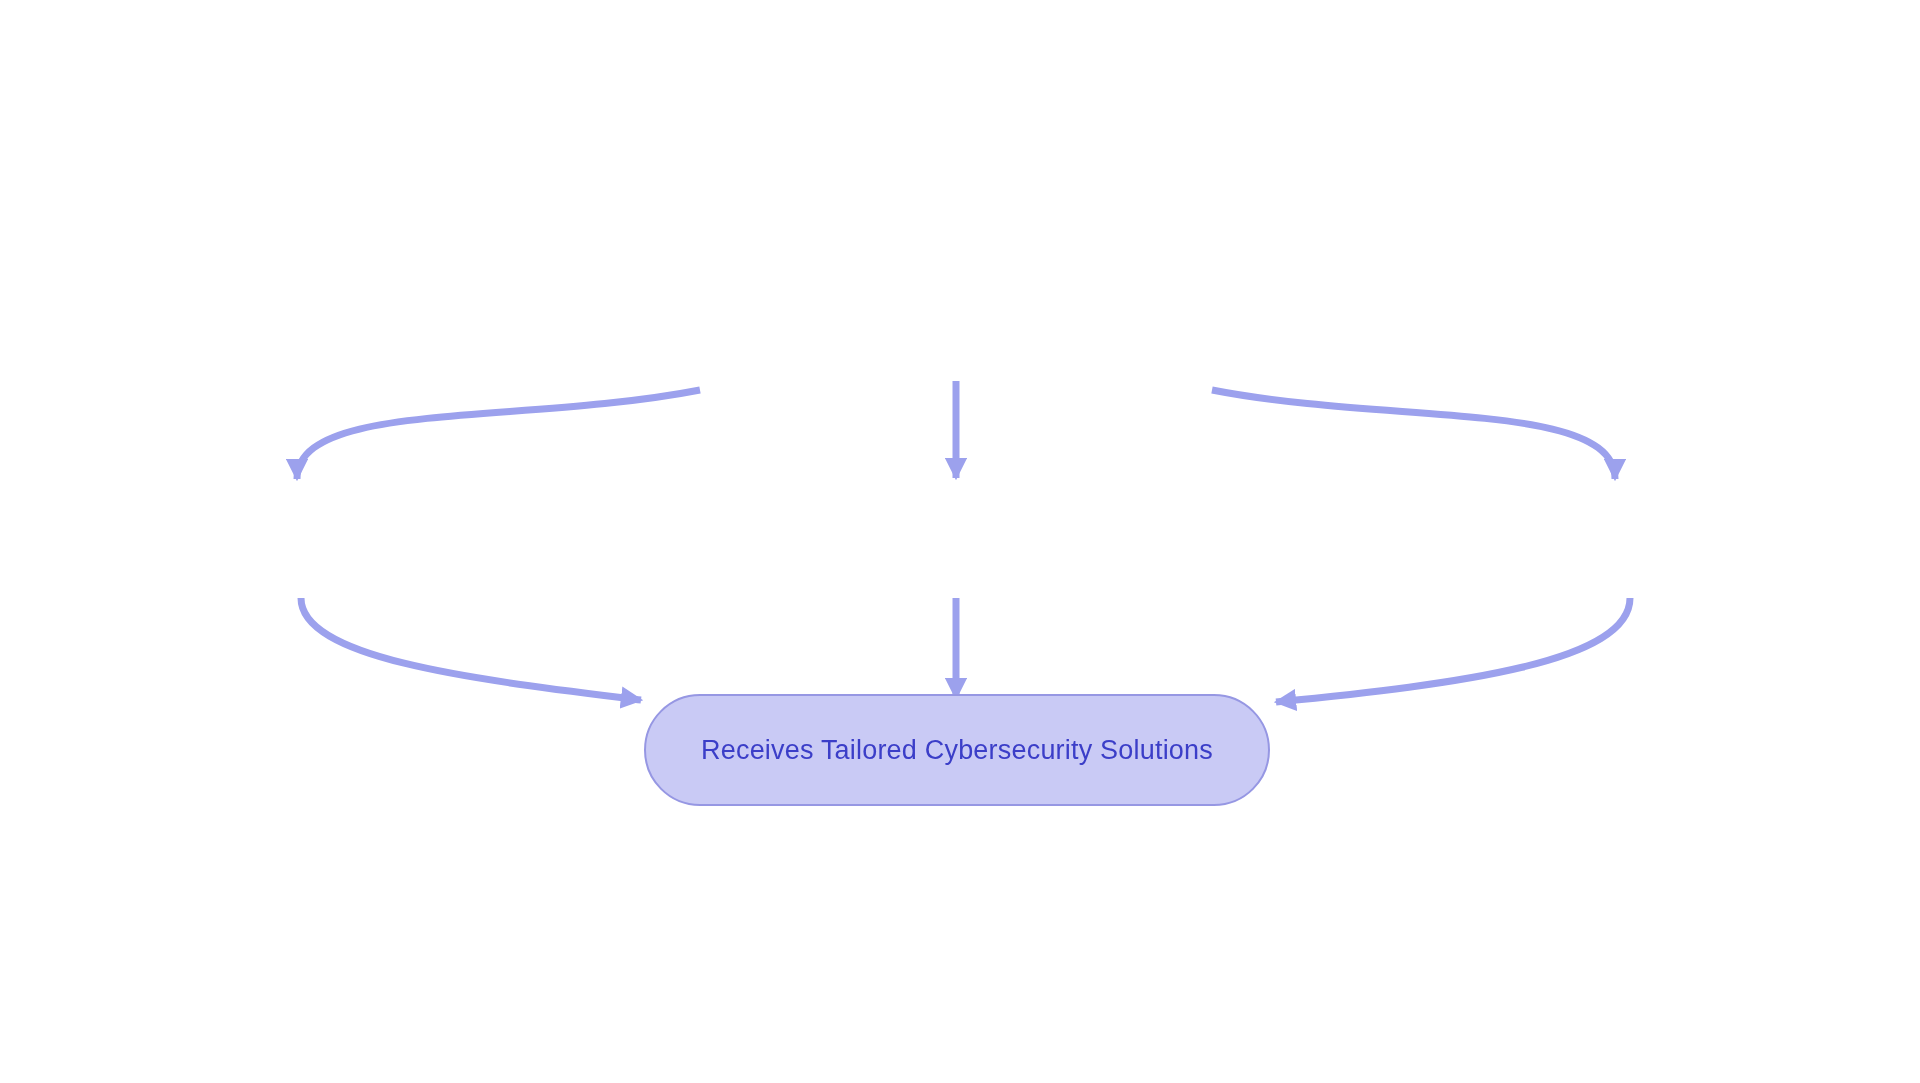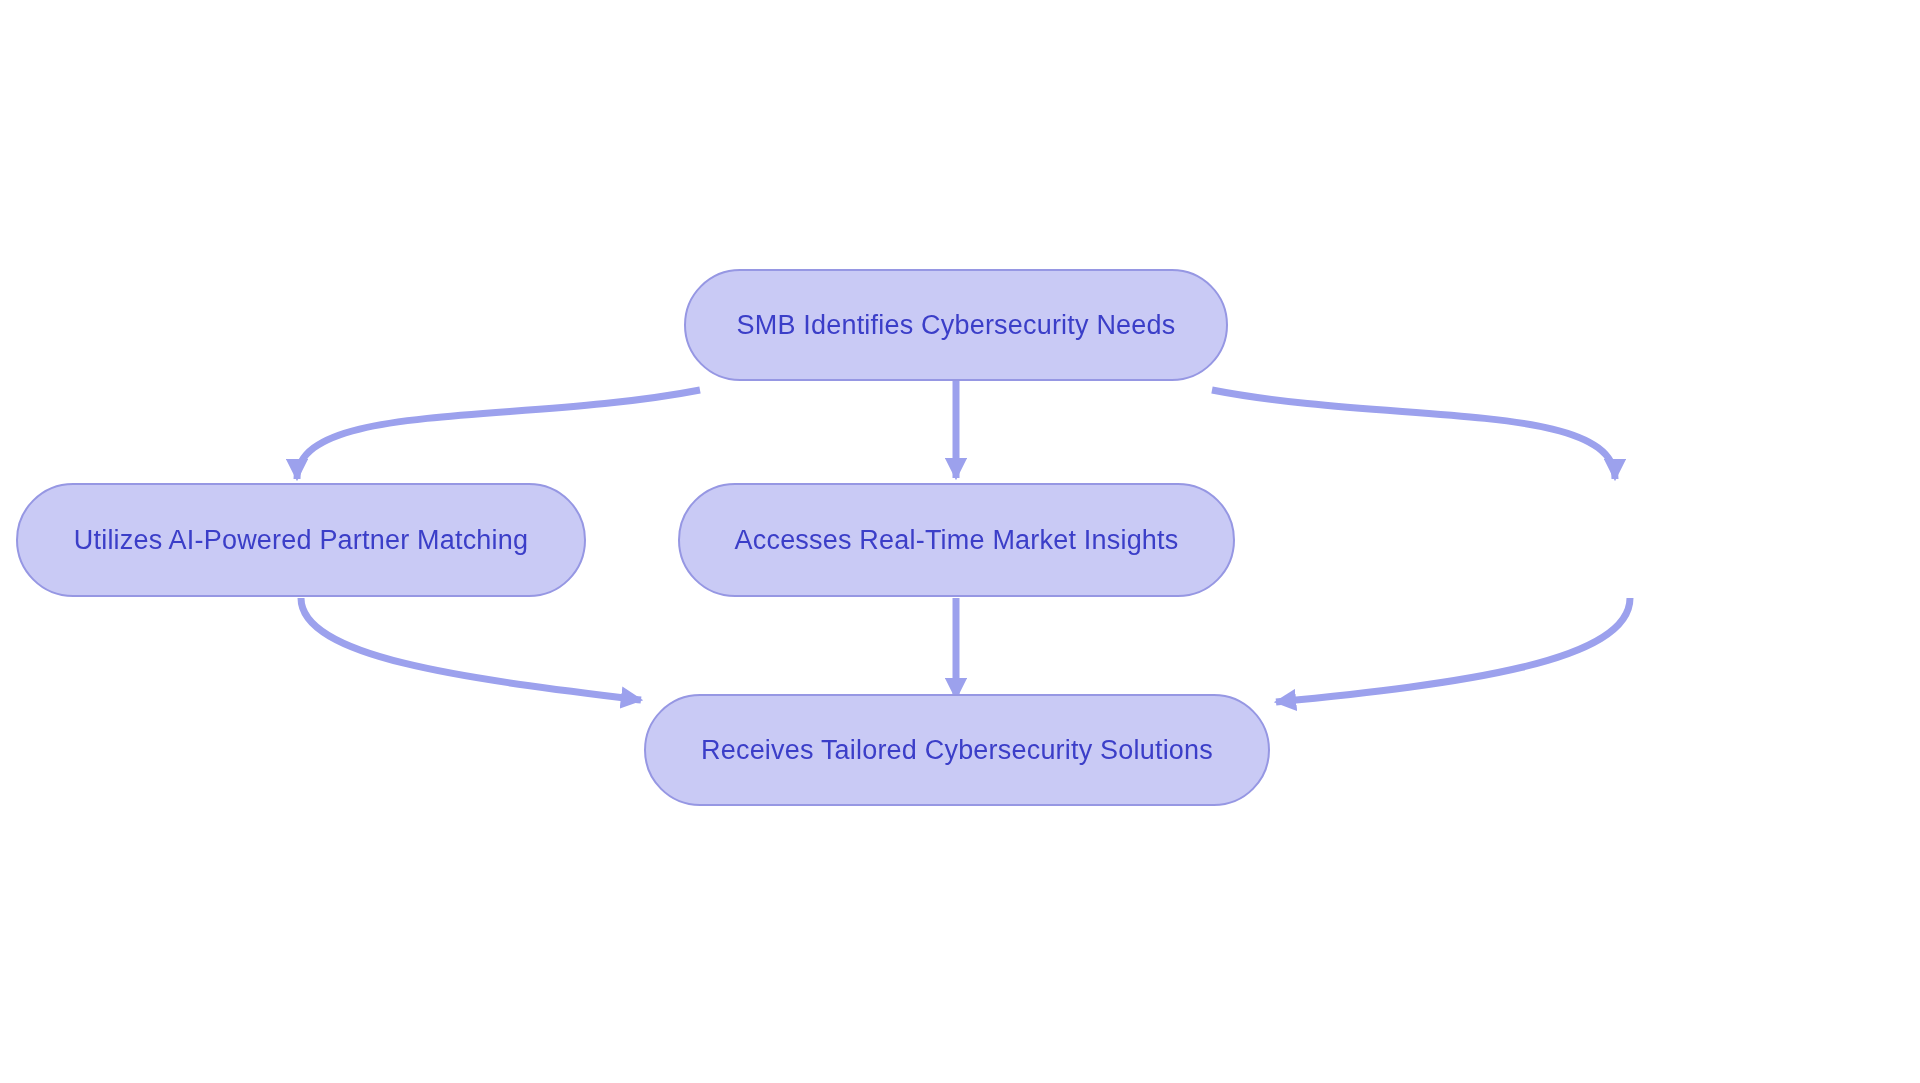--- a/index.html
+++ b/index.html
@@ -64,30 +64,21 @@
     </defs>
 
     <path class="edge" d="M 700 390 C 520 425, 297 400, 297 479" marker-end="url(#arrowhead)"></path>
     <path class="edge" d="M 956 381 L 956 478" marker-end="url(#arrowhead)"></path>
     <path class="edge" d="M 1212 390 C 1392 425, 1615 400, 1615 479" marker-end="url(#arrowhead)"></path>
     <path class="edge" d="M 301 598 C 301 660, 480 680, 641 700" marker-end="url(#arrowhead)"></path>
     <path class="edge" d="M 956 598 L 956 698" marker-end="url(#arrowhead)"></path>
     <path class="edge" d="M 1630 598 C 1630 662, 1460 684, 1276 702" marker-end="url(#arrowhead)"></path>
   </svg>
 
-  <div class="node node-top">
-    <span>SMB Identifies Cybersecurity Needs</span>
-  </div>
 
-  <div class="node node-left">
-    <span>Utilizes AI-Powered Partner Matching</span>
-  </div>
 
-  <div class="node node-middle">
-    <span>Accesses Real-Time Market Insights</span>
-  </div>
 
 
   <div class="node node-bottom">
     <span>Receives Tailored Cybersecurity Solutions</span>
   </div>
 
 </div>
 
 </body></html>

